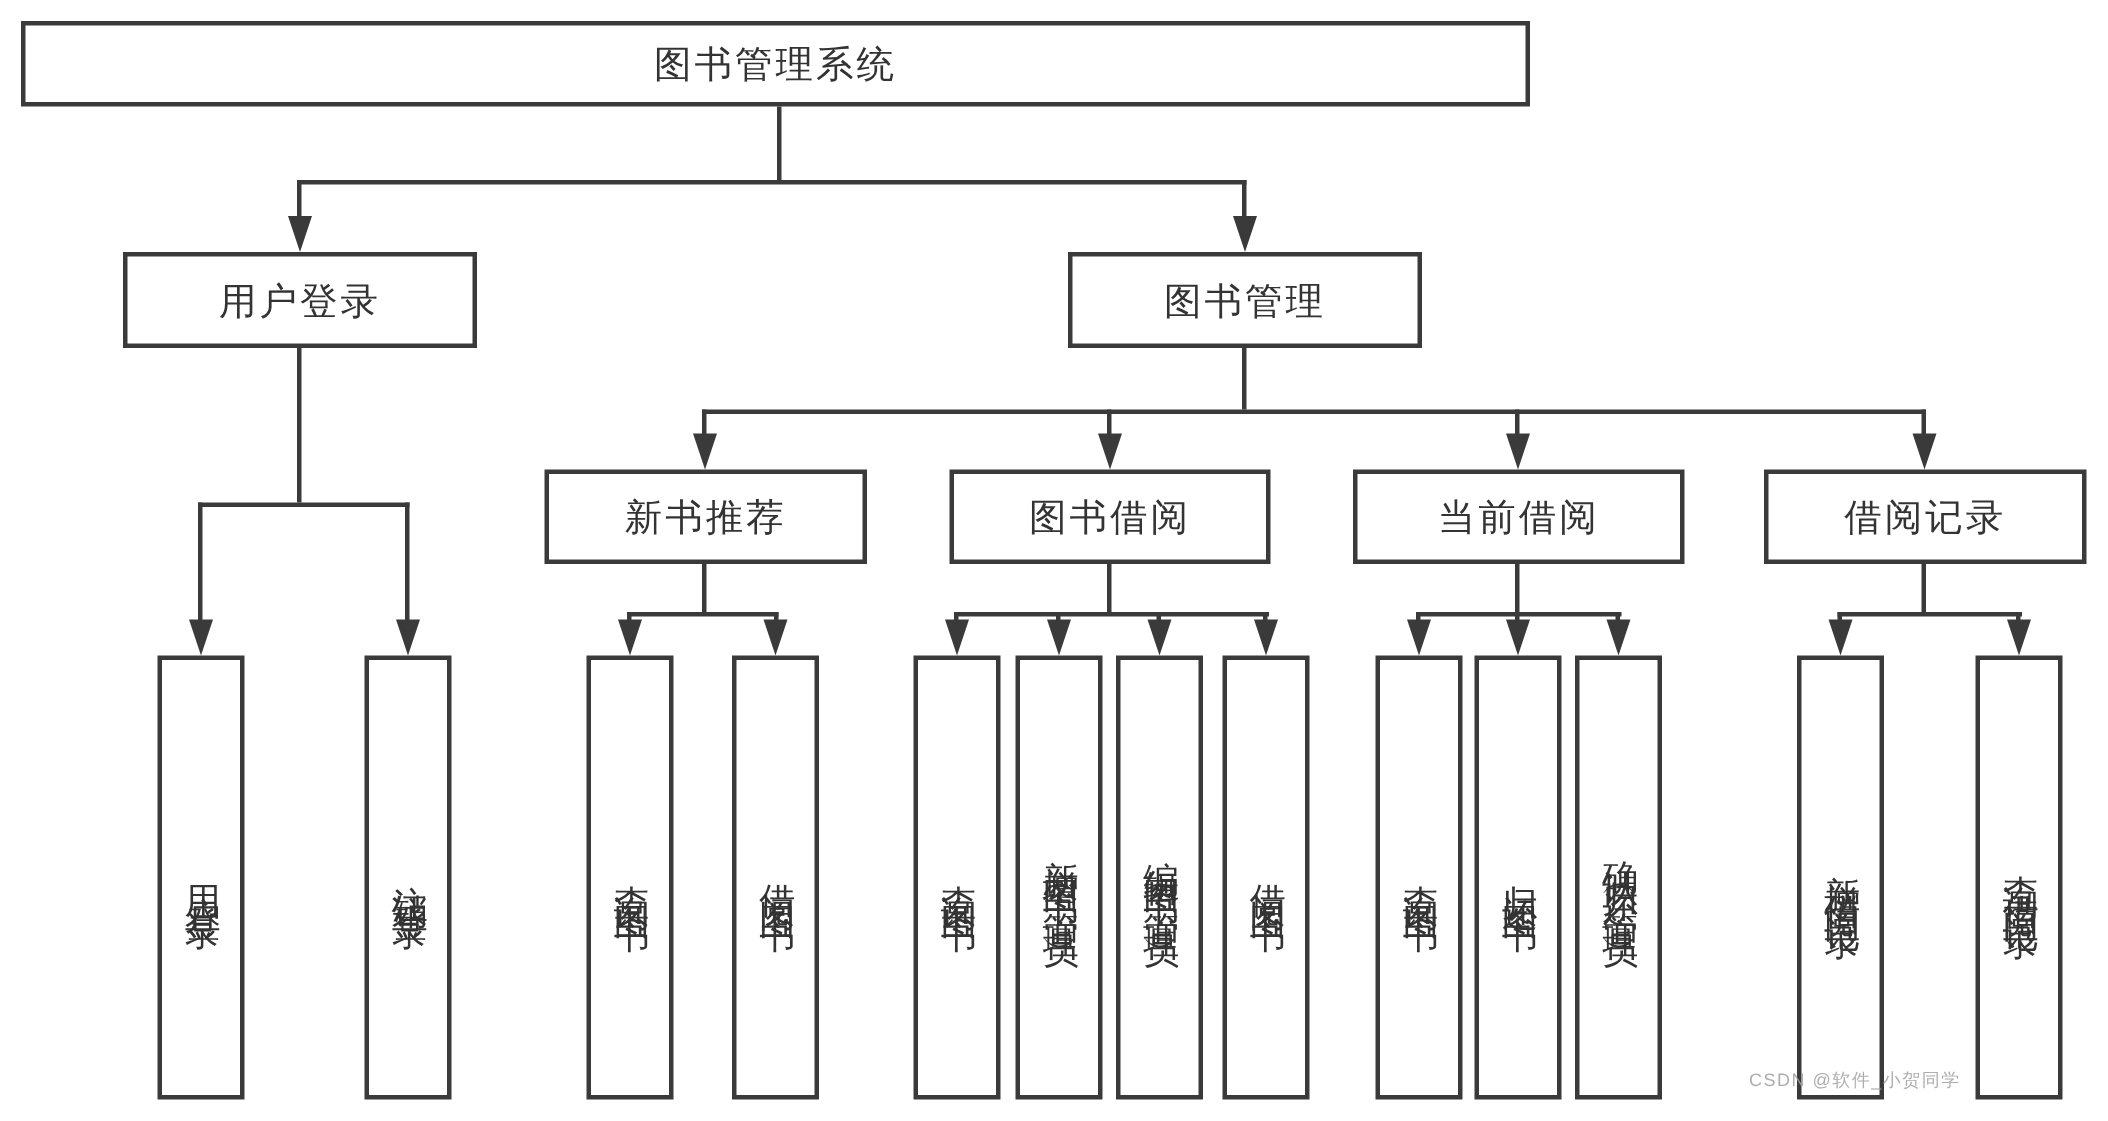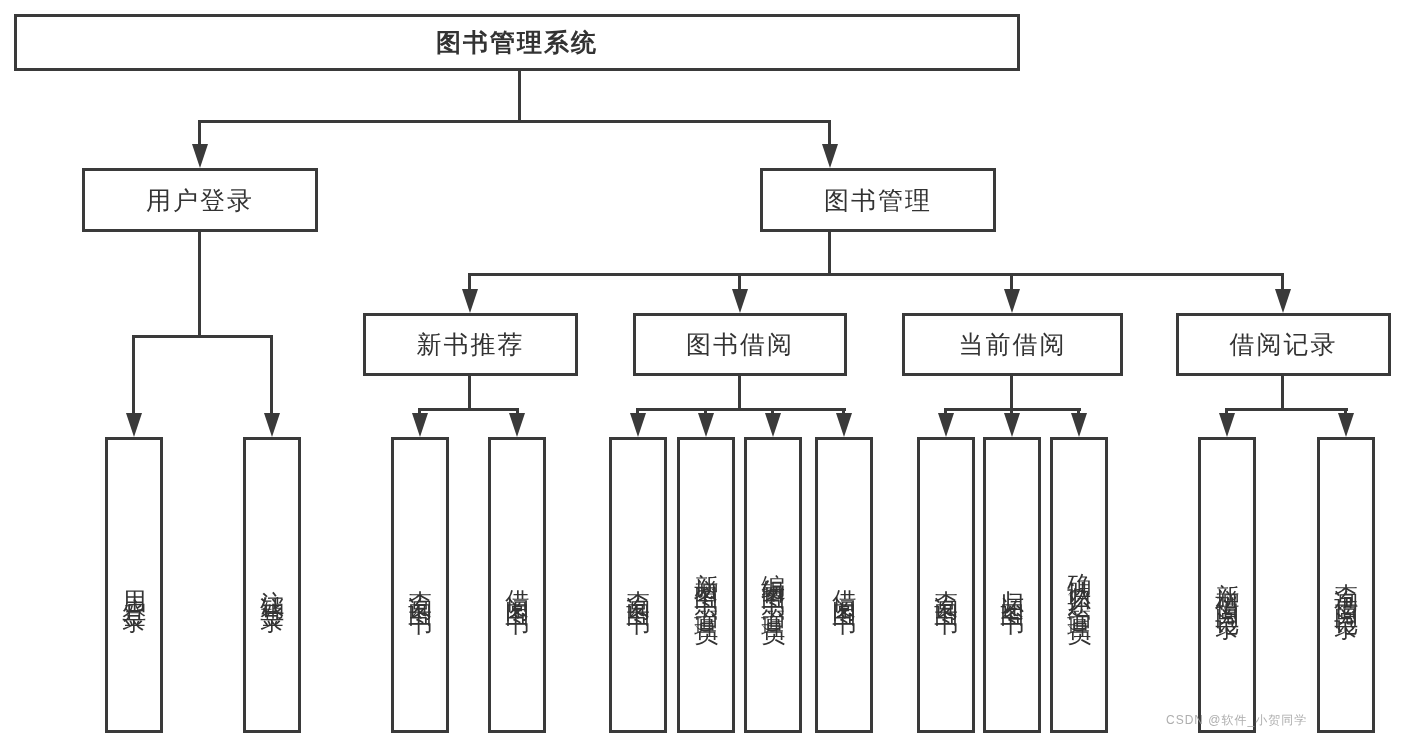--- a/index.html
+++ b/index.html
@@ -15,21 +15,21 @@
     position: absolute;
     box-sizing: border-box;
     border: 3px solid #3a3a3a;
     background: #ffffff;
     color: #333333;
     display: flex;
     align-items: center;
     justify-content: center;
   }
   .node.h { font-size: 25px; letter-spacing: 2px; }
-  .node.root { font-size: 25px; letter-spacing: 2px; font-weight: bold; }
+  .node.root { font-size: 25px; letter-spacing: 2px; }
   .node.leaf {
     writing-mode: vertical-rl;
     text-orientation: mixed;
     font-size: 24px;
     letter-spacing: 7px;
     line-height: 1.1;
   }
   .line { position: absolute; background: #3a3a3a; }
   .arrow {
     position: absolute;
@@ -55,21 +55,21 @@
 <div class="canvas">
 
   <div class="node root" style="left:14px; top:14px; width:1006px; height:57px;">
     <span>图书管理系统</span>
   </div>
 
   <div class="node h" style="left:82px; top:168px; width:236px; height:64px;">
     <span>用户登录</span>
   </div>
 
-  <div class="node h" style="left:712px; top:168px; width:236px; height:64px;margin-left:48px;">
+  <div class="node h" style="left:712px; top:168px; width:236px; height:64px;">
     <span>图书管理</span>
   </div>
 
   <div class="node h" style="left:363px; top:313px; width:215px; height:63px;">
     <span>新书推荐</span>
   </div>
 
   <div class="node h" style="left:633px; top:313px; width:214px; height:63px;">
     <span>图书借阅</span>
   </div>

